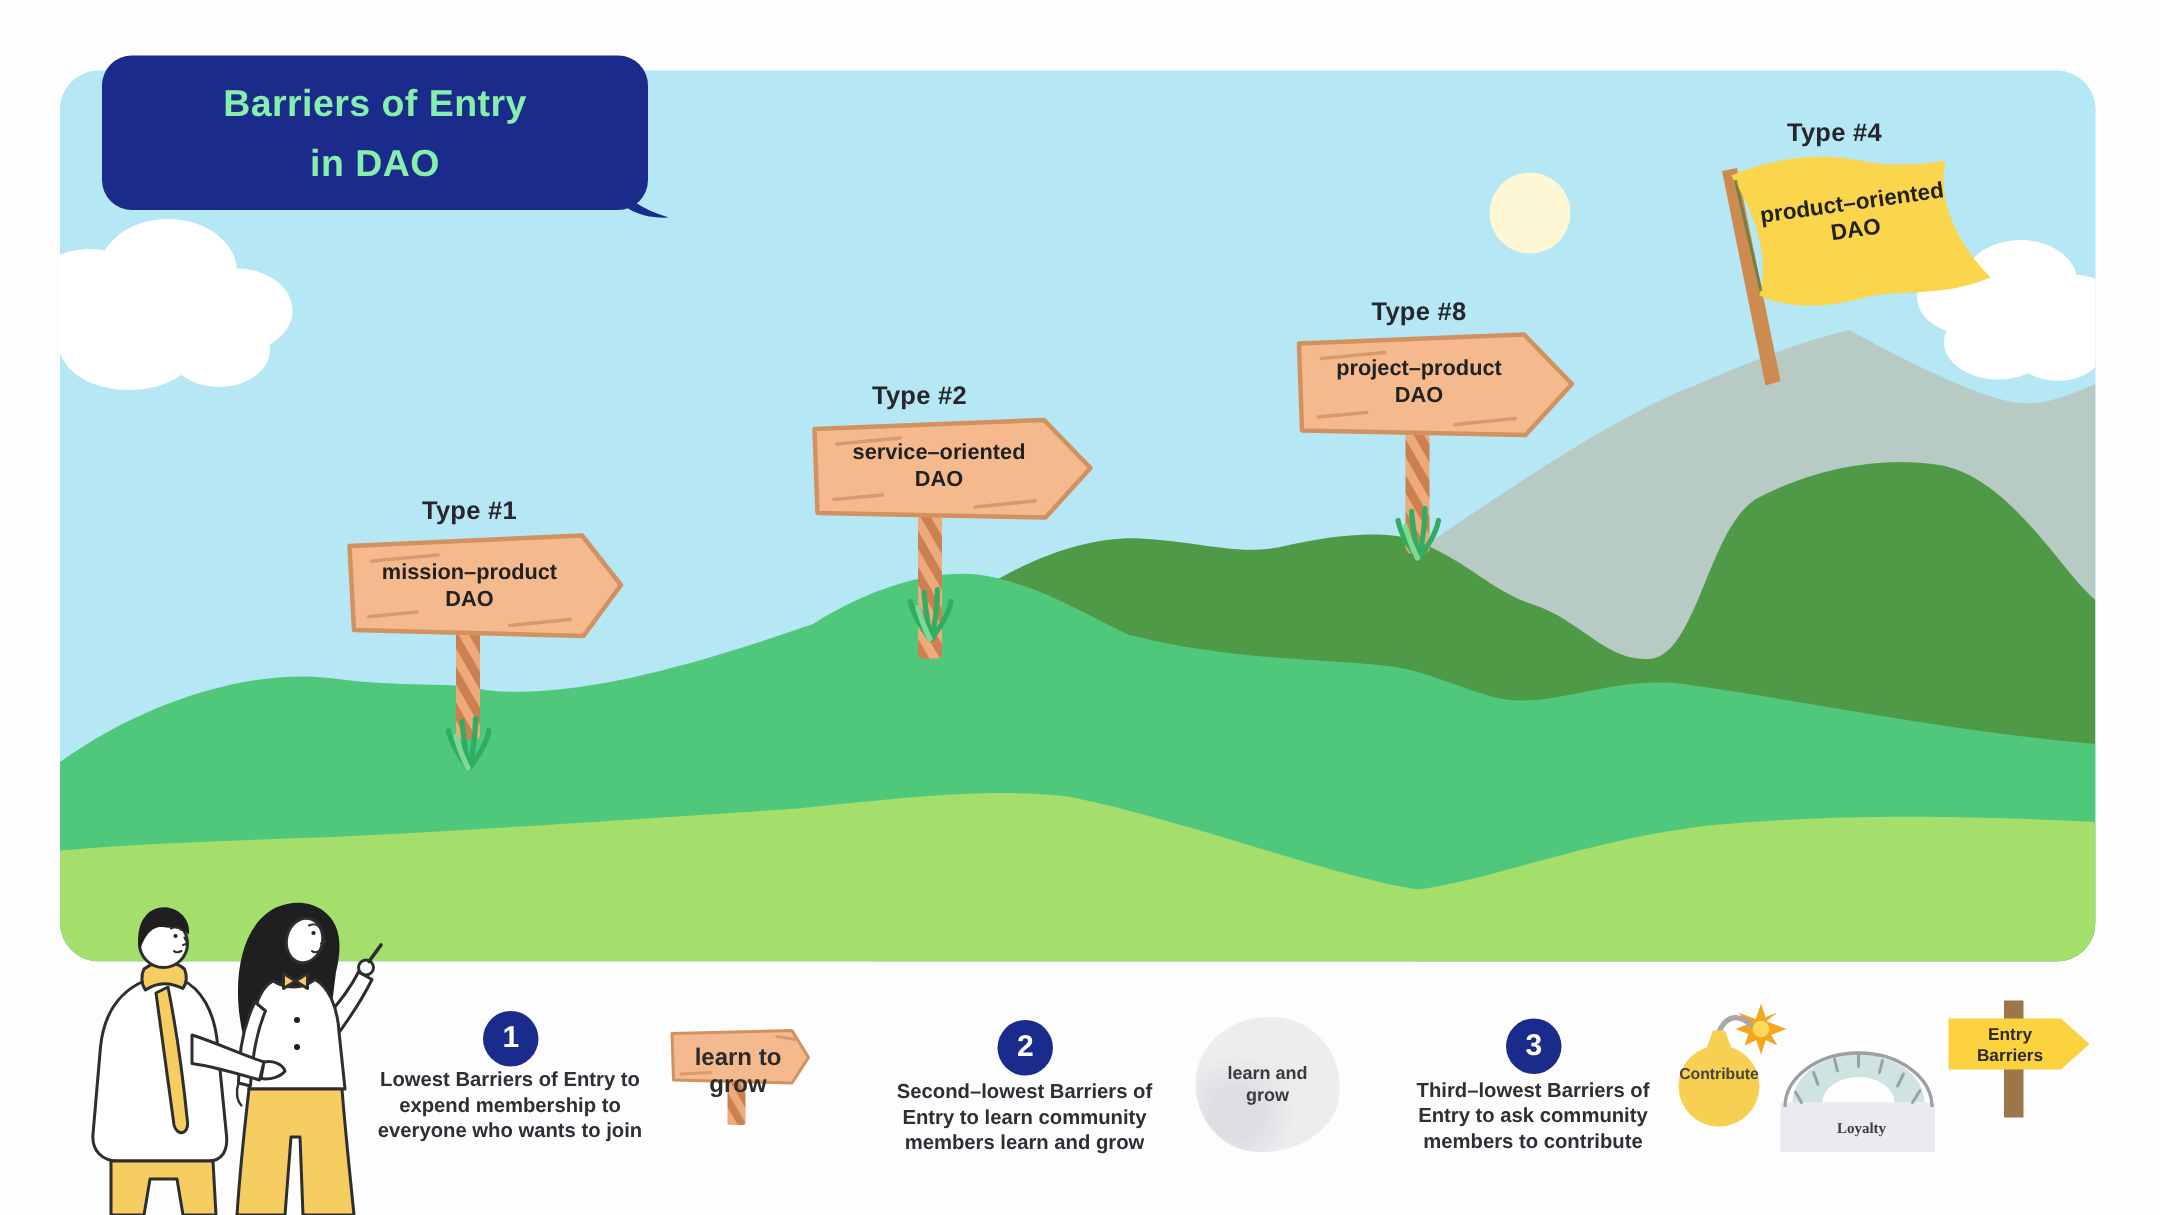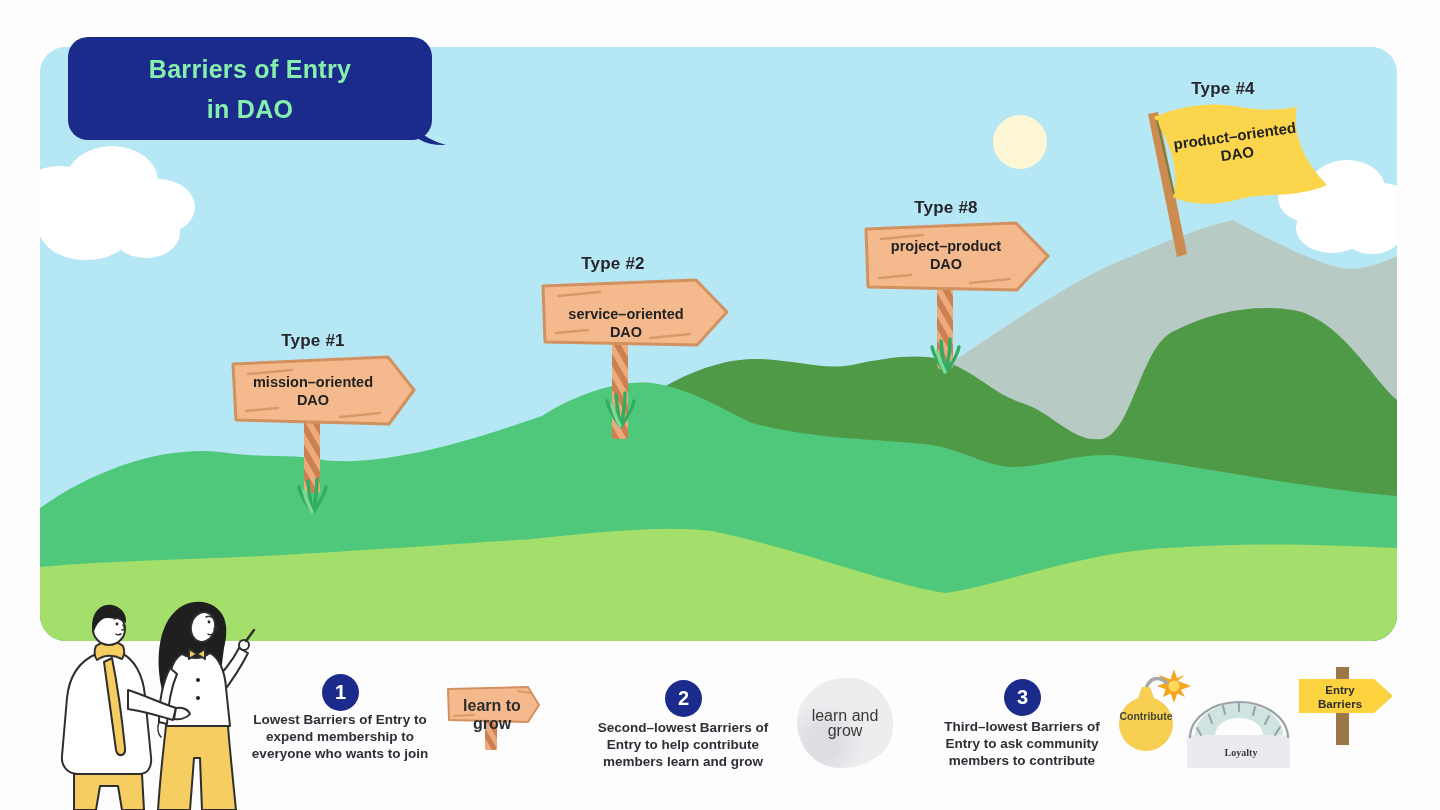--- a/index.html
+++ b/index.html
@@ -45,21 +45,21 @@
   .overlay-label{
     text-align:center;font-weight:bold;color:#2c2c2c;
   }
   .rock{
     left:797px;top:678px;width:96px;height:90px;
     border-radius:52% 48% 55% 45% / 50% 52% 46% 52%;
     background:
       radial-gradient(circle at 28% 72%, #dcdee2 0 16%, rgba(220,222,226,0) 42%),
       #ededef;
     display:flex;flex-direction:column;align-items:center;justify-content:center;
-    font-size:16px;font-weight:normal;color:#3a3a3a;line-height:15px;
+    font-size:12px;font-weight:bold;color:#3a3a3a;line-height:15px;
   }
 </style>
 </head>
 <body>
 
 <div>
 
   <div class="abs panel">
     <svg class="scene" viewBox="0 0 1357 594">
       <defs>
@@ -147,24 +147,24 @@
         <path d="M 1117,73 L 1134,147" stroke="#4a7c3f" stroke-width="2" opacity="0.7"></path>
       </g>
     </svg>
 
     <div class="type-label" style="left:193px;top:284px;">Type #1</div>
     <div class="type-label" style="left:493px;top:207px;">Type #2</div>
     <div class="type-label" style="left:826px;top:151px;">Type #8</div>
     <div class="type-label" style="left:1103px;top:32px;">Type #4</div>
 
     <div class="sign-text" style="left:183px;top:326px;">
-      <div>mission–oriented</div>
-      <div>DAO</div>
-    </div>
-    <div class="sign-text" style="left:496px;top:246px;margin-top:12px;">
+      <div>mission–product</div>
+      <div>DAO</div>
+    </div>
+    <div class="sign-text" style="left:496px;top:246px;">
       <div>service–oriented</div>
       <div>DAO</div>
     </div>
     <div class="sign-text" style="left:816px;top:190px;">
       <div>project–product</div>
       <div>DAO</div>
     </div>
     <div class="sign-text flag-text" style="left:1106px;top:80px;">
       <div>product–oriented</div>
       <div>DAO</div>
@@ -230,21 +230,21 @@
     </defs>
     <rect x="45" y="40" width="12" height="30" rx="2" fill="url(#stripes2)"></rect>
     <path d="M 8,9 L 88,7 L 99,25 L 88,42 L 9,40 Z" fill="var(--wood,#f4ba8d)" stroke="#d2915f" stroke-width="2" stroke-linejoin="round"></path>
     <path d="M 14,36 L 34,35 M 78,11 L 90,13" stroke="#d89a69" stroke-width="2" stroke-linecap="round"></path>
   </svg>
   <div class="abs overlay-label" style="left:442px;top:697px;width:100px;font-size:16px;">learn to grow</div>
 
   <div class="abs num-circle" style="left:665px;top:680px;">2</div>
   <div class="abs legend-text" style="left:563px;top:719px;text-align:center;">
     <div>Second–lowest Barriers of</div>
-    <div>Entry to help contribute</div>
+    <div>Entry to learn community</div>
     <div>members learn and grow</div>
   </div>
 
   <div class="abs rock">
     <div>learn and</div>
     <div>grow</div>
   </div>
 
   <div class="abs num-circle" style="left:1004px;top:679px;">3</div>
   <div class="abs legend-text" style="left:902px;top:718px;">

